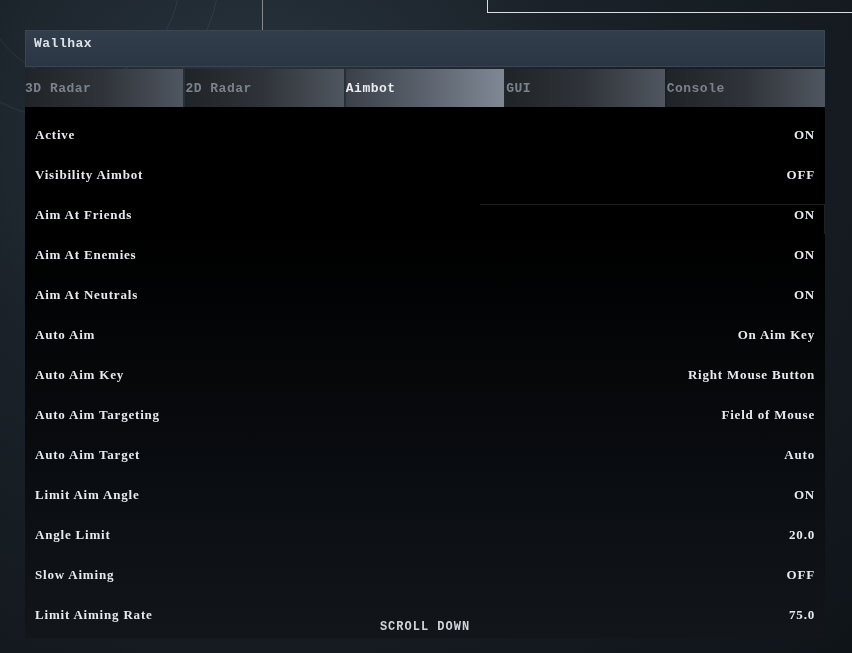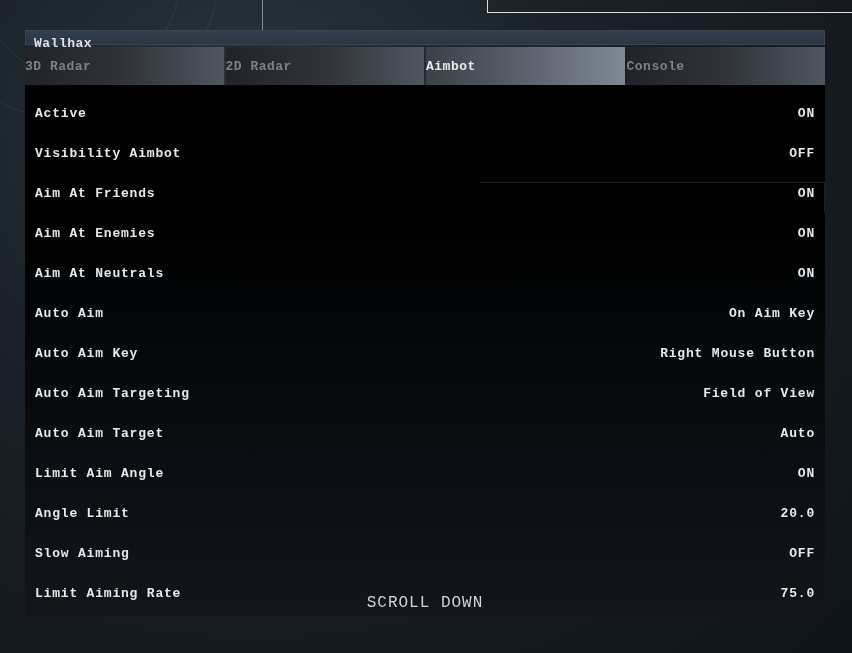--- a/index.html
+++ b/index.html
@@ -32,21 +32,21 @@
     width: 1px; height: 30px;
     background: rgba(200,200,200,0.6);
   }
   .panel {
     position: absolute;
     left: 25px; top: 30px;
     width: 800px; height: 598px;
     background: transparent;
   }
   .titlebar {
-    height: 15px;
+    height: 37px;
     background: linear-gradient(to bottom, #323e4c, #2a3644);
     border: 1px solid #3a4550;
     color: #dce2e8;
     font-size: 13px;
     font-weight: bold;
     letter-spacing: 0.5px;
     padding: 5px 8px 0 8px;
   }
   .tabs {
     display: flex;
@@ -78,30 +78,31 @@
   .row {
     display: flex;
     justify-content: space-between;
     align-items: center;
     height: 40px;
     color: #e6eaee;
     font-size: 13px;
     font-weight: bold;
     letter-spacing: 0.8px;
     cursor: pointer;
+    font-family: Liberation Serif, serif;
   }
   .row .label { flex: 0 0 auto; }
   .row .value { flex: 0 0 auto; text-align: right; }
   .scroll-hint {
     position: absolute;
     bottom: 4px; left: 0; right: 0;
     text-align: center;
     color: #cfd5db;
-    font-size: 16px;
-    font-weight: normal;
+    font-size: 12px;
+    font-weight: bold;
     letter-spacing: 1px;
   }
   .top-divider {
     position: absolute;
     top: 97px; right: 0;
     width: 345px;
     border-top: 1px solid rgba(120,130,145,0.25);
     border-right: 1px solid rgba(120,130,145,0.25);
     height: 30px;
     pointer-events: none;
@@ -124,20 +125,23 @@
     <div class="tab">
         <span>3D Radar</span>
       </div>
     <div class="tab">
         <span>2D Radar</span>
       </div>
     <div class="tab active">
         <span>Aimbot</span>
       </div>
     <div class="tab">
+        <span>GUI</span>
+      </div>
+    <div class="tab">
         <span>Console</span>
       </div>
   </div>
 
   <div class="settings">
     <div class="top-divider"></div>
 
     <div class="row">
       <span class="label">Active</span>
       <span class="value">ON</span>
@@ -161,21 +165,21 @@
     <div class="row">
       <span class="label">Auto Aim</span>
       <span class="value">On Aim Key</span>
     </div>
     <div class="row">
       <span class="label">Auto Aim Key</span>
       <span class="value">Right Mouse Button</span>
     </div>
     <div class="row">
       <span class="label">Auto Aim Targeting</span>
-      <span class="value">Field of View</span>
+      <span class="value">Field of Mouse</span>
     </div>
     <div class="row">
       <span class="label">Auto Aim Target</span>
       <span class="value">Auto</span>
     </div>
     <div class="row">
       <span class="label">Limit Aim Angle</span>
       <span class="value">ON</span>
     </div>
     <div class="row">

